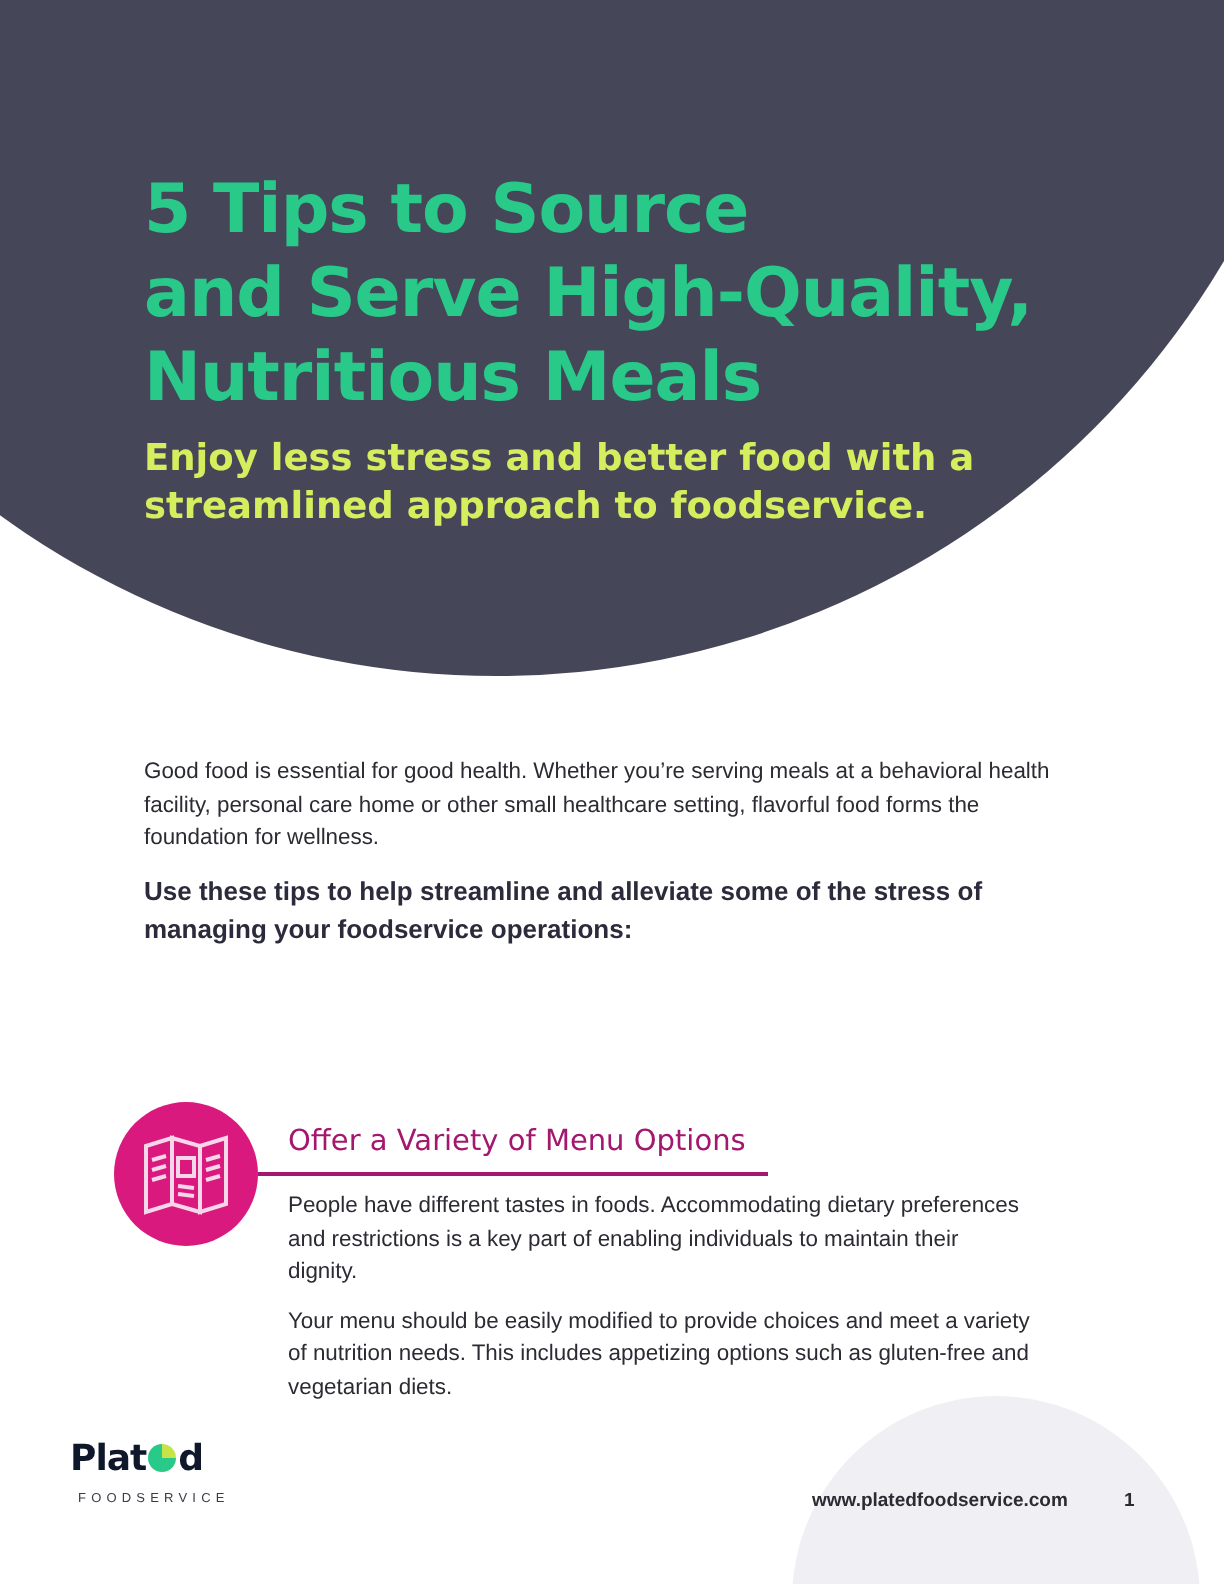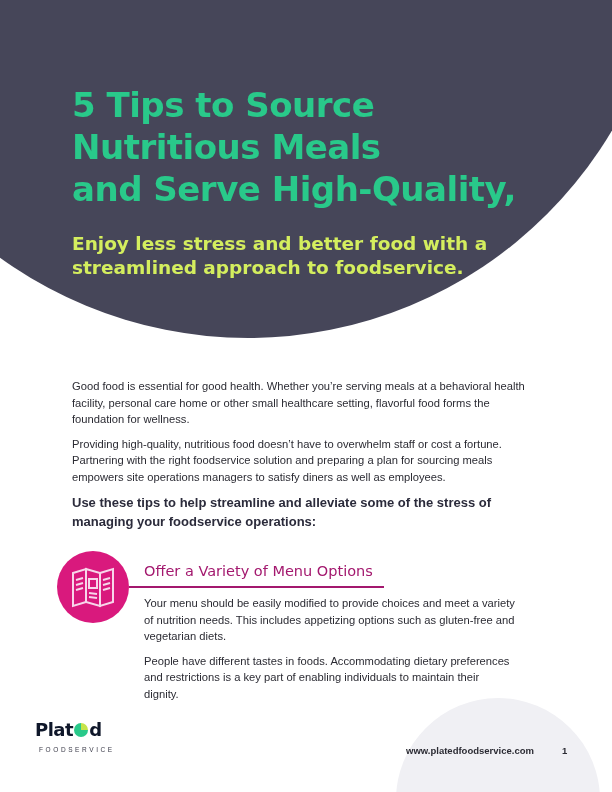--- a/index.html
+++ b/index.html
@@ -1,21 +1,21 @@
 <!DOCTYPE html>
 <html><head>
 <meta charset="utf-8">
 <style>
   html,body{margin:0;padding:0;}
   body{width:612px;height:792px;position:relative;overflow:hidden;background:#ffffff;font-family:"Liberation Sans",sans-serif;color:#2b2b33;}
   .hero-shape{position:absolute;left:-175px;top:-508px;width:846px;height:846px;border-radius:50%;background:#464659;}
   .footer-shape{position:absolute;left:396px;top:698px;width:204px;height:204px;border-radius:50%;background:#f0f0f4;}
   .title{position:absolute;left:72px;top:84px;margin:0;font-family:"DejaVu Sans",sans-serif;font-weight:bold;font-size:34px;line-height:42px;color:#29c98a;letter-spacing:-0.5px;}
   .title span{display:block;}
-  .subtitle{position:absolute;left:72px;top:232px;margin:0;font-family:"DejaVu Sans",sans-serif;font-size:18.5px;line-height:24px;color:#d4ee5e;}
+  .subtitle{position:absolute;left:72px;top:218px;margin:0;font-family:"DejaVu Sans",sans-serif;font-size:18.5px;line-height:24px;color:#d4ee5e;}
   .subtitle span{display:block;}
   .body{position:absolute;left:72px;top:378px;width:472px;font-size:11.2px;line-height:16.5px;color:#2b2b33;}
   .body p{margin:0 0 8px 0;}
   .lead{font-weight:bold;font-size:13px;line-height:19px;color:#2b2b3b;margin-top:4px !important;}
   .tip-icon{position:absolute;left:57px;top:551px;width:72px;height:72px;border-radius:50%;background:#d9197d;}
   .tip-icon svg{position:absolute;left:13px;top:13px;}
   .tip-title{position:absolute;left:144px;top:563px;margin:0;font-family:"DejaVu Sans",sans-serif;font-weight:normal;font-size:14.5px;color:#a3186e;}
   .tip-rule{position:absolute;left:129px;top:586px;width:255px;height:2px;background:#a3186e;}
   .tip-body{position:absolute;left:144px;top:595px;width:372px;font-size:11.2px;line-height:16.5px;}
   .tip-body p{margin:0 0 8px 0;}
@@ -27,32 +27,31 @@
   .page-num{position:absolute;left:562px;top:745px;font-size:9.5px;font-weight:bold;color:#2b2b33;}
 </style>
 </head>
 <body>
 
 <div class="hero-shape"></div>
 <div class="footer-shape"></div>
 
 <h1 class="title">
   <span>5 Tips to Source</span>
+  <span>and Serve High-Quality,</span>
   <span>Nutritious Meals</span>
-  <span>and Serve High-Quality,</span>
 </h1>
 
 <h2 class="subtitle">
   <span>Enjoy less stress and better food with a</span>
   <span>streamlined approach to foodservice.</span>
 </h2>
 
 <div class="body">
   <p>Good food is essential for good health. Whether you’re serving meals at a behavioral health facility, personal care home or other small healthcare setting, flavorful food forms the foundation for wellness.</p>
-  <p>Providing high-quality, nutritious food doesn’t have to overwhelm staff or cost a fortune. Partnering with the right foodservice solution and preparing a plan for sourcing meals empowers site operations managers to satisfy diners as well as employees.</p>
   <p class="lead">Use these tips to help streamline and alleviate some of the stress of managing your foodservice operations:</p>
 </div>
 
 <div class="tip-icon">
   <svg width="46" height="46" viewBox="0 0 46 46" fill="none" stroke="#f7d6ea" stroke-width="2">
     <polygon points="3,9 16,5 16,38 3,42"></polygon>
     <polygon points="16,5 30,9 30,42 16,38"></polygon>
     <polygon points="30,9 43,5 43,38 30,42"></polygon>
     <line x1="6" y1="16" x2="13" y2="14"></line>
       <line x1="6" y1="21" x2="13" y2="19"></line>
@@ -61,22 +60,22 @@
     <line x1="19" y1="29" x2="27" y2="30"></line>
       <line x1="19" y1="33" x2="27" y2="34"></line>
     <line x1="33" y1="16" x2="40" y2="14"></line>
       <line x1="33" y1="21" x2="40" y2="19"></line>
       <line x1="33" y1="26" x2="40" y2="24"></line>
   </svg>
 </div>
 <h3 class="tip-title">Offer a Variety of Menu Options</h3>
 <div class="tip-rule"></div>
 <div class="tip-body">
+  <p>People have different tastes in foods. Accommodating dietary preferences and restrictions is a key part of enabling individuals to maintain their dignity.</p>
   <p>Your menu should be easily modified to provide choices and meet a variety of nutrition needs. This includes appetizing options such as gluten-free and vegetarian diets.</p>
-  <p>People have different tastes in foods. Accommodating dietary preferences and restrictions is a key part of enabling individuals to maintain their dignity.</p>
 </div>
 
 <div class="logo">
   <div class="logo-word"><span>Plat</span><span class="dot"></span><span>d</span></div>
   <div class="logo-sub">FOODSERVICE</div>
 </div>
 <div class="url">www.platedfoodservice.com</div>
 <div class="page-num">1</div>
 
 </body></html>

